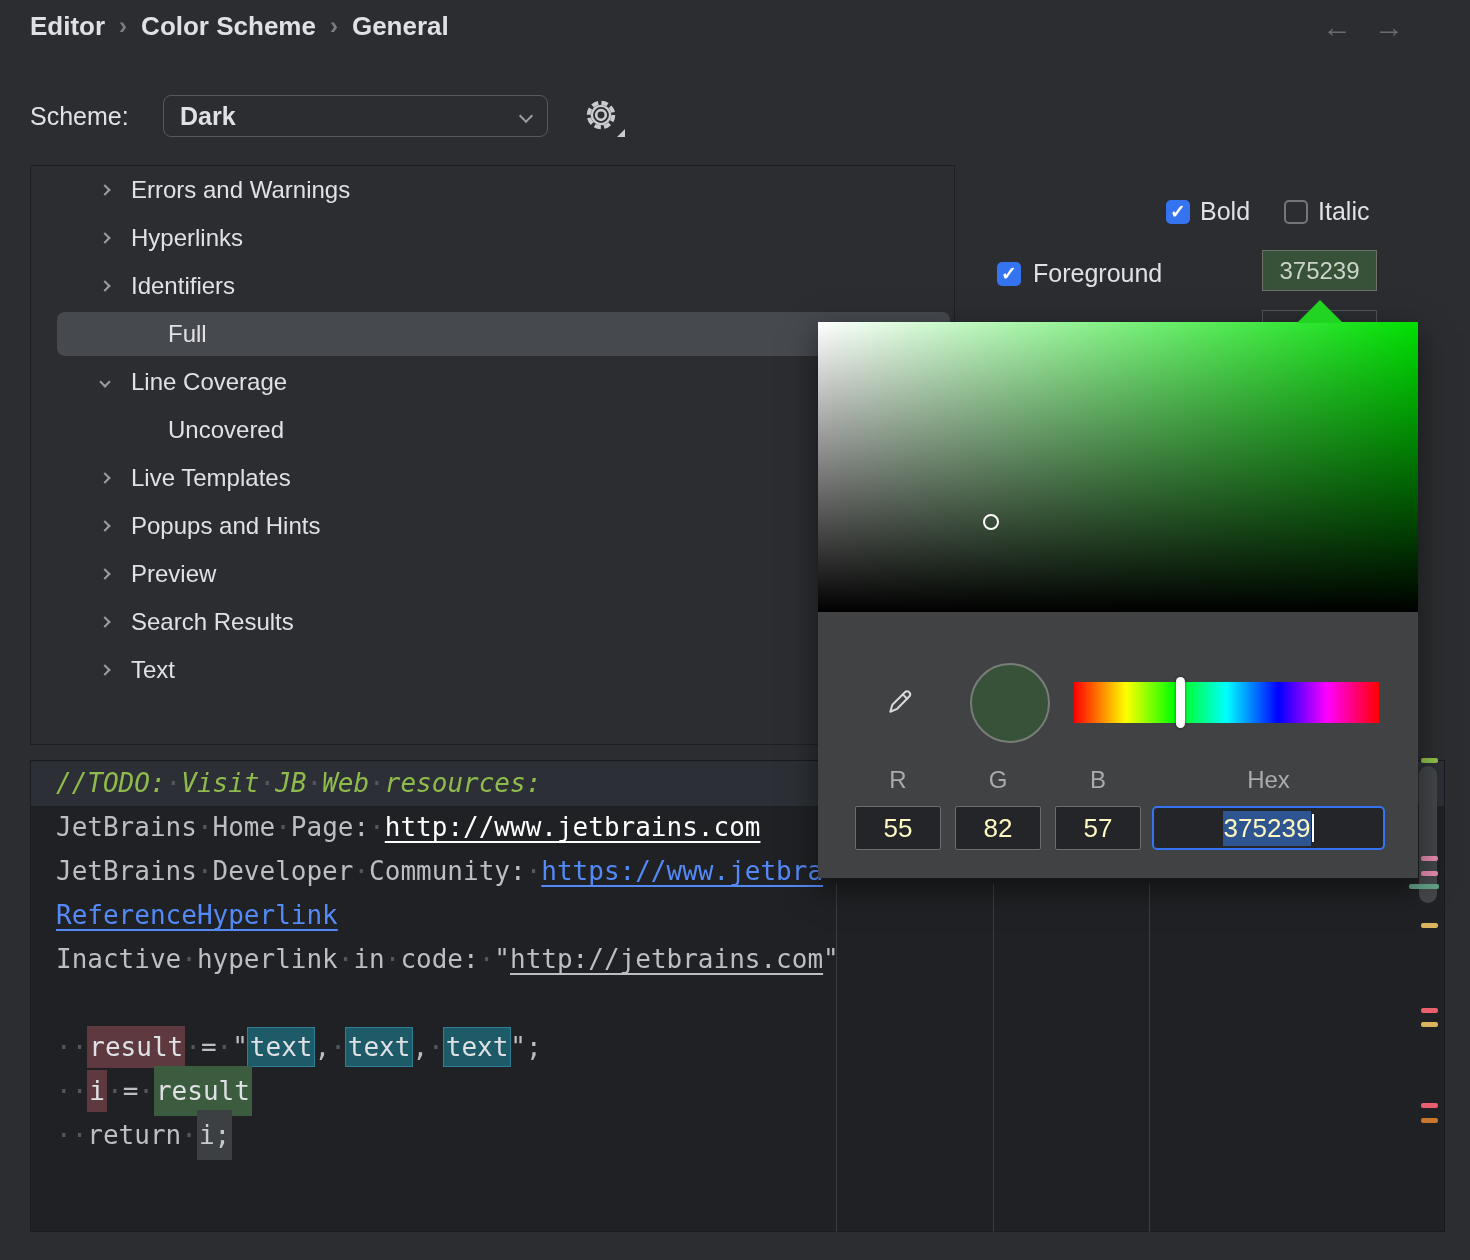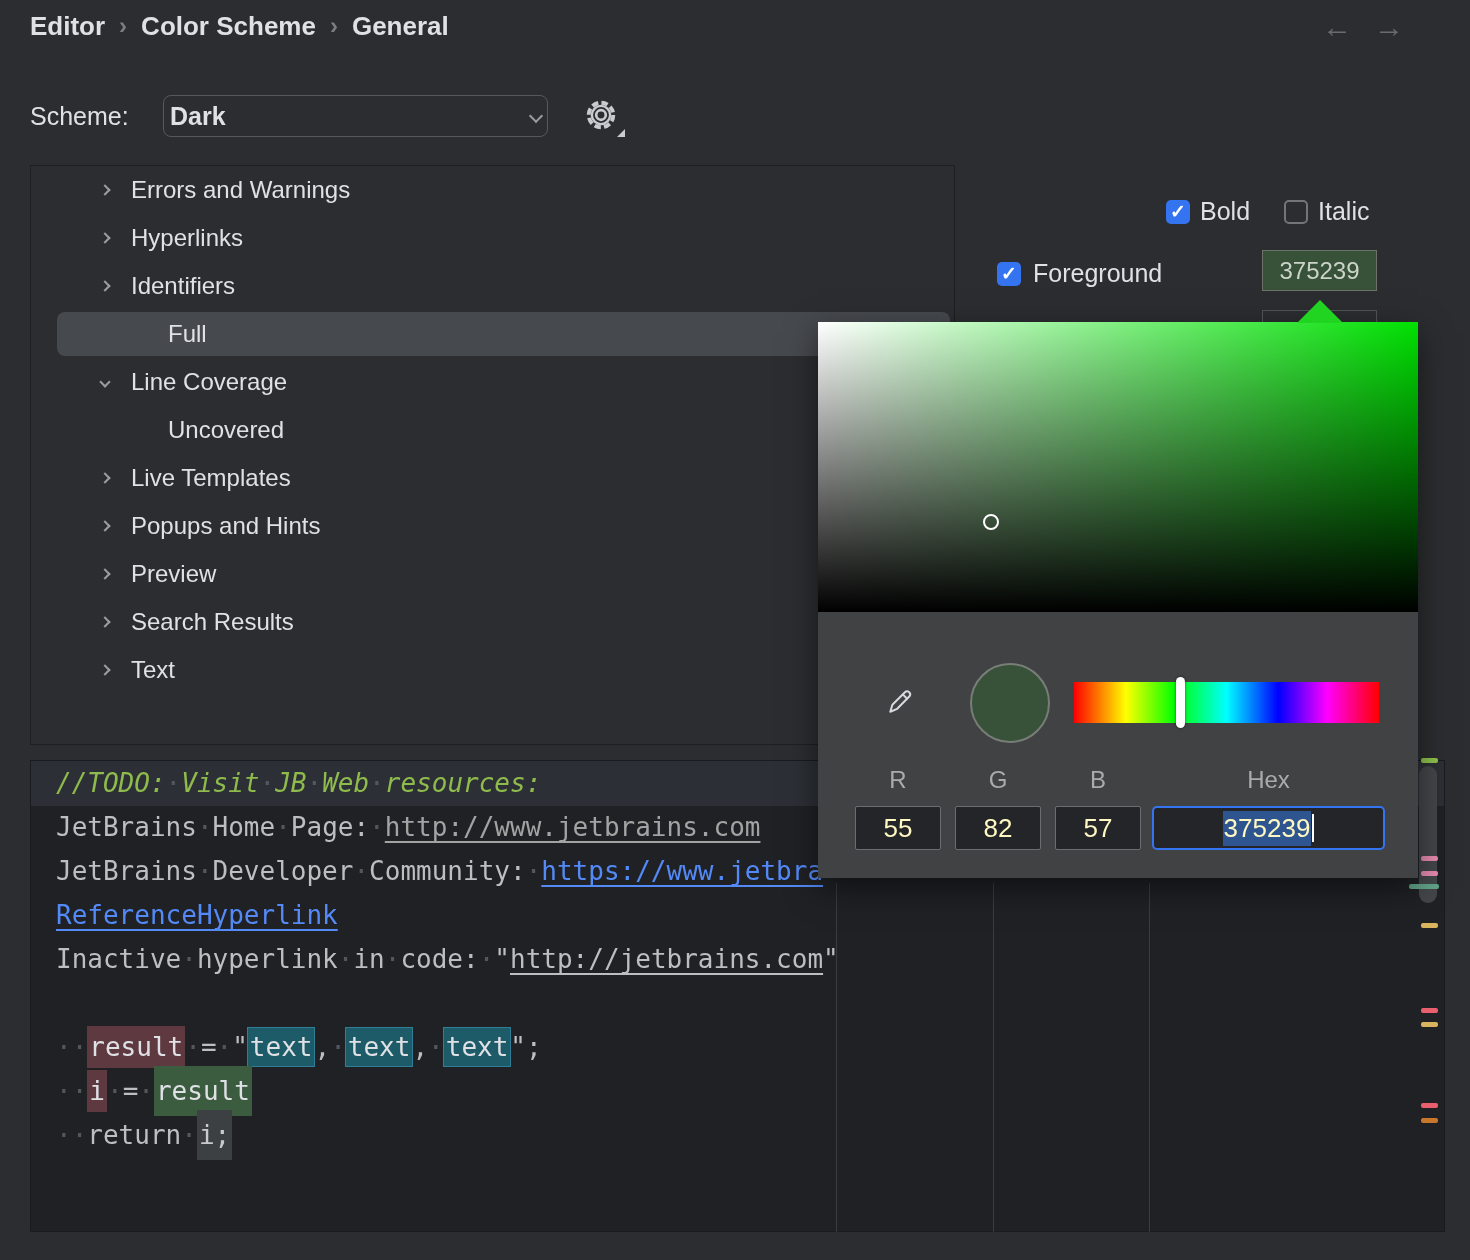--- a/index.html
+++ b/index.html
@@ -18,21 +18,21 @@
     font-size:26px; font-weight:bold; }
   #breadcrumb .sep { color:#7a7d82; font-size:24px; font-weight:bold; }
   #nav-arrows { left:1322px; top:10px; display:flex; gap:22px; font-size:30px; color:#686b6f; }
   #nav-arrows span { cursor:default; }
 
   
   #scheme-row { left:30px; top:95px; height:42px; display:flex; align-items:center; }
   #scheme-label { font-size:25px; color:#dfe1e5; }
   #scheme-select { position:absolute; left:133px; top:0; width:385px; height:42px;
     border:1px solid #55585e; border-radius:8px; background:#2b2d30;
-    display:flex; align-items:center; padding:0 6px; }
+    display:flex; align-items:center; padding:0 16px; }
   #scheme-select .val { font-size:25px; font-weight:bold; }
   #scheme-select .chev { margin-left:auto; }
   #scheme-gear { position:absolute; left:553px; top:2px; width:40px; height:40px; }
   #scheme-gear .corner { position:absolute; right:-2px; bottom:0; width:0; height:0;
     border-left:8px solid transparent; border-bottom:8px solid #c9cbd0; }
 
   .chev { display:inline-block; width:10px; height:10px;
     border-right:2px solid #9a9da3; border-bottom:2px solid #9a9da3; }
   .chev.right { transform:rotate(-45deg); }
   .chev.down  { transform:rotate(45deg); }
@@ -94,21 +94,21 @@
   
   #preview { left:30px; top:760px; width:1415px; height:472px; background:#1f2124;
     border:1px solid #1a1b1e; }
   #caret-row { position:absolute; left:0; top:0; width:100%; height:45px; background:#2c3036; }
   #code { position:absolute; left:25px; top:0; width:1200px;
     font-family:"DejaVu Sans Mono","Liberation Mono",monospace; font-size:26px; }
   .code-line { height:44px; line-height:44px; white-space:pre; position:relative; }
   .s-c  { color:#8fbb4c; font-style:italic; }
   .s-p  { color:#bcbec4; }
   .s-w  { color:#53565c; }
-  .s-lf { color:#a3a3a3; text-decoration:underline; text-underline-offset:5px; }
+  .s-lf { color:#ffffff; text-decoration:underline; text-underline-offset:5px; }
   .s-la { color:#548af7; text-decoration:underline; text-underline-offset:5px; }
   .s-li { color:#bcbec4; text-decoration:underline; text-underline-offset:5px; }
   .s-wr { color:#dfe1e5; background:#5e3a40; padding:6px 2px; }
   .s-se { color:#dfe1e5; background:#1d5b68; box-shadow:0 0 0 1px #2f7e95; padding:4px 2px; }
   .s-gr { color:#dfe1e5; background:#3b5c3f; padding:10px 2px; }
   .s-gy { color:#c8cacc; background:#3d4043; padding:10px 2px; }
   .guide { position:absolute; top:122px; height:349px; width:1px; background:#393c40; }
   #scroll-thumb { position:absolute; left:1388px; top:5px; width:18px; height:137px;
     background:#44474a; border-radius:9px; }
   .stripe-mark { position:absolute; height:5px; border-radius:2px; }

